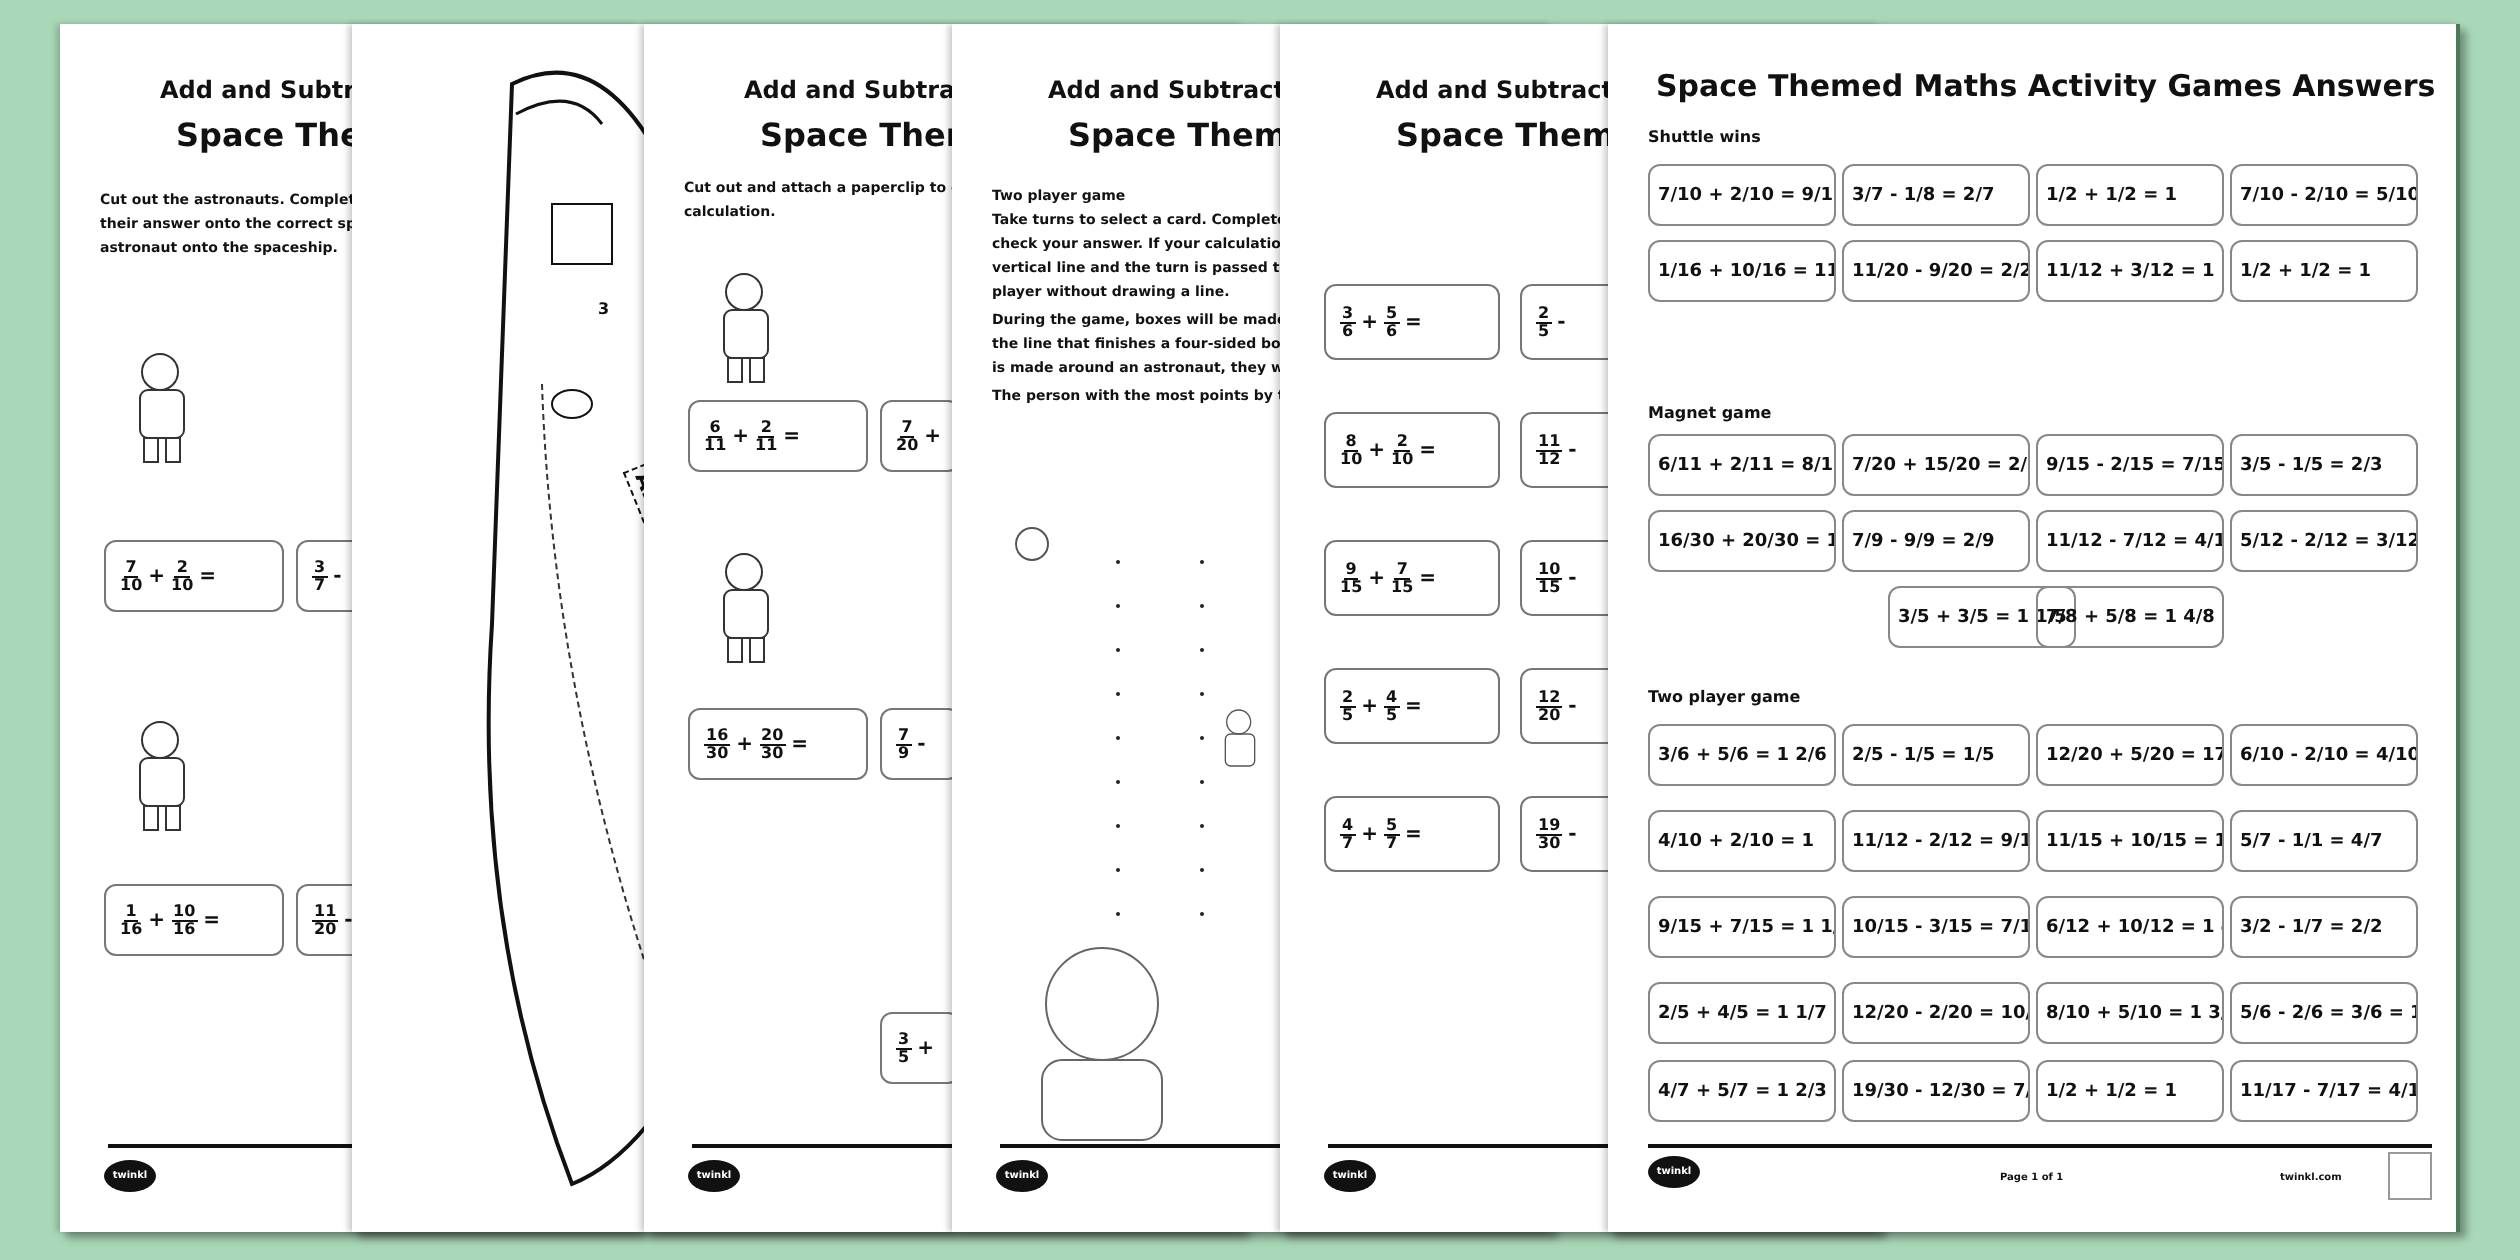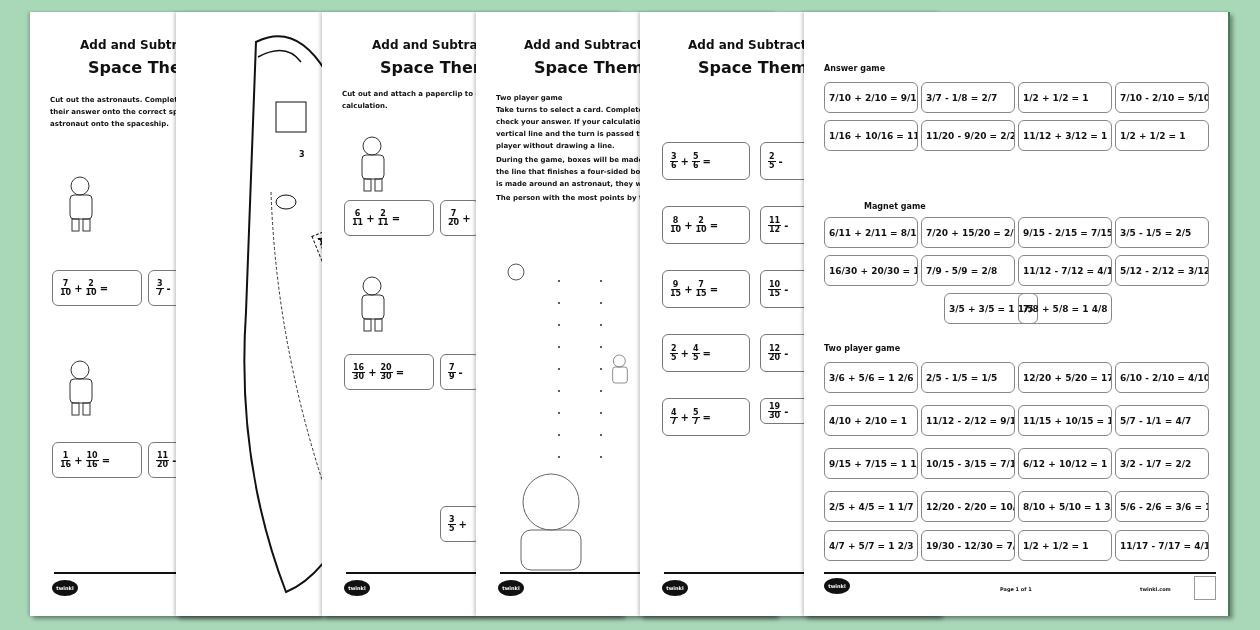--- a/index.html
+++ b/index.html
@@ -291,51 +291,52 @@
       </span>
       <span class="op">-</span>
     </div>
   <div class="card" style="left:120px;top:322px;width:50px;height:38px;">
       <span class="frac">
         <span class="num">12</span>
         <span>20</span>
       </span>
       <span class="op">-</span>
     </div>
-  <div class="card" style="left:120px;top:386px;width:50px;height:26px;">
+  <div class="card" style="left:120px;top:386px;width:50px;height:38px;">
       <span class="frac">
         <span class="num">19</span>
         <span>30</span>
       </span>
       <span class="op">-</span>
     </div>
 
   <div class="footer-line" style="top:560px;"></div>
   <div class="logo" style="left:22px;top:568px;">twinkl</div>
 </div>
 
 <div class="sheet s6">
-
-  <div class="sec" style="top:52px;">Answer game</div>
+  <div class="ans-title">Space Themed Maths Activity Games Answers</div>
+
+  <div class="sec" style="top:52px;">Shuttle wins</div>
   <div class="acard" style="left:20px;top:70px;">7/10 + 2/10 = 9/10</div>
   <div class="acard" style="left:117px;top:70px;">3/7 - 1/8 = 2/7</div>
   <div class="acard" style="left:214px;top:70px;">1/2 + 1/2 = 1</div>
   <div class="acard" style="left:311px;top:70px;">7/10 - 2/10 = 5/10 = 1/2</div>
   <div class="acard" style="left:20px;top:108px;">1/16 + 10/16 = 11/16</div>
   <div class="acard" style="left:117px;top:108px;">11/20 - 9/20 = 2/20 = 1/10</div>
   <div class="acard" style="left:214px;top:108px;">11/12 + 3/12 = 1 2/12 = 1 1/6</div>
   <div class="acard" style="left:311px;top:108px;">1/2 + 1/2 = 1</div>
 
-  <div class="sec" style="top:190px;margin-left:40px;">Magnet game</div>
+  <div class="sec" style="top:190px;">Magnet game</div>
   <div class="acard" style="left:20px;top:205px;">6/11 + 2/11 = 8/11</div>
   <div class="acard" style="left:117px;top:205px;">7/20 + 15/20 = 2/20 = 1 1/10</div>
   <div class="acard" style="left:214px;top:205px;">9/15 - 2/15 = 7/15</div>
-  <div class="acard" style="left:311px;top:205px;">3/5 - 1/5 = 2/5</div>
+  <div class="acard" style="left:311px;top:205px;">3/5 - 1/5 = 2/3</div>
   <div class="acard" style="left:20px;top:243px;">16/30 + 20/30 = 1 6/30 = 1 1/5</div>
-  <div class="acard" style="left:117px;top:243px;">7/9 - 5/9 = 2/8</div>
+  <div class="acard" style="left:117px;top:243px;">7/9 - 9/9 = 2/9</div>
   <div class="acard" style="left:214px;top:243px;">11/12 - 7/12 = 4/12 = 1/3</div>
   <div class="acard" style="left:311px;top:243px;">5/12 - 2/12 = 3/12 = 1/4</div>
   <div class="acard" style="left:117px;top:281px;margin-left:23px;">3/5 + 3/5 = 1 1/5</div>
   <div class="acard" style="left:214px;top:281px;">7/8 + 5/8 = 1 4/8 = 1 1/2</div>
 
   <div class="sec" style="top:332px;">Two player game</div>
   <div class="acard" style="left:20px;top:350px;">3/6 + 5/6 = 1 2/6 = 1 1/3</div>
   <div class="acard" style="left:117px;top:350px;">2/5 - 1/5 = 1/5</div>
   <div class="acard" style="left:214px;top:350px;">12/20 + 5/20 = 17/20</div>
   <div class="acard" style="left:311px;top:350px;">6/10 - 2/10 = 4/10 = 2/5</div>

